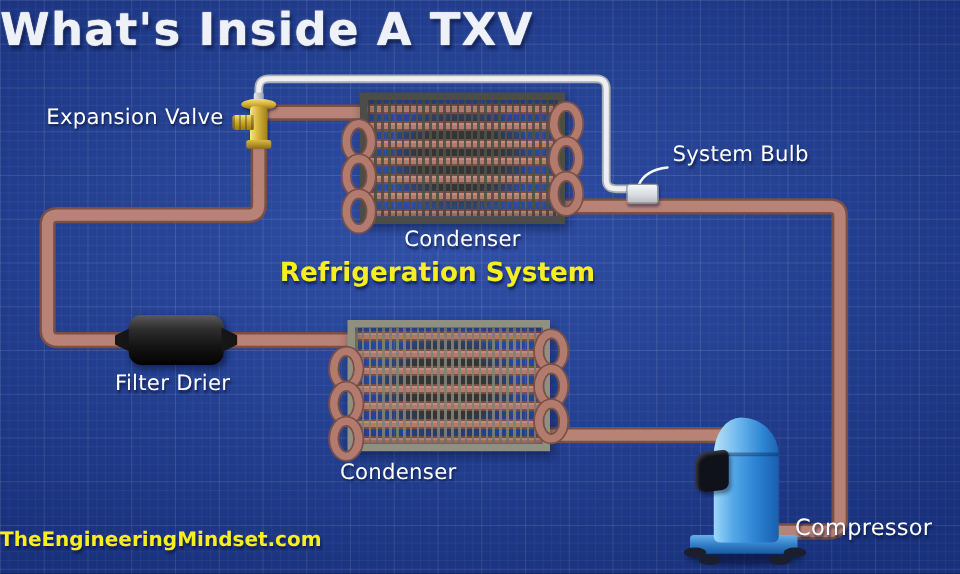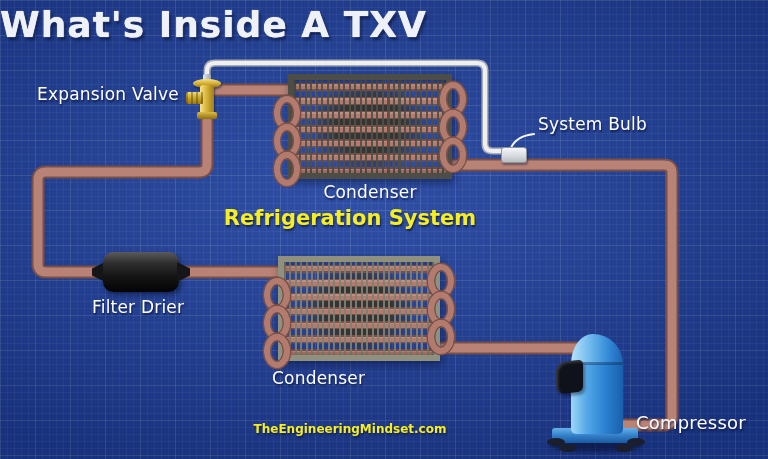--- a/index.html
+++ b/index.html
@@ -27,22 +27,22 @@
     position:absolute;z-index:6;left:0;top:4px;width:700px;
     font-size:36px;font-weight:700;letter-spacing:1px;color:#eef2f8;
     text-shadow:0 0 1px #ffffff,2px 3px 3px rgba(8,18,60,0.65);
   }
   .subtitle{
     position:absolute;z-index:6;left:0;top:206px;width:700px;text-align:center;
     font-size:21px;font-weight:700;color:#f6ee20;
     text-shadow:1px 2px 2px rgba(8,18,60,0.7);
   }
   .watermark{
-    position:absolute;z-index:6;left:0;top:422px;width:700px;text-align:center;
-    font-size:12px;font-weight:700;color:#f6ee20;
+    position:absolute;z-index:6;left:0;top:422px;width:700px;
+    font-size:16px;font-weight:700;color:#f6ee20;
     text-shadow:1px 2px 2px rgba(8,18,60,0.7);
   }
 
   
   .coil{position:absolute;z-index:3;box-shadow:2px 4px 8px rgba(0,8,40,0.45);}
   .coil .inner{position:absolute;inset:0;overflow:hidden;}
   .coil.evap{left:288px;top:74px;width:164px;height:105px;border:6px solid #4d4d47;box-sizing:border-box;}
   .coil.cond{left:278px;top:256px;width:162px;height:105px;border:6px solid #90907f;box-sizing:border-box;}
   .fan{position:absolute;left:12%;top:2%;width:74%;height:96%;border-radius:50%;
     background:radial-gradient(ellipse at 50% 50%, rgba(52,52,47,0.95) 0 42%, rgba(52,52,47,0.5) 58%, transparent 74%);}

